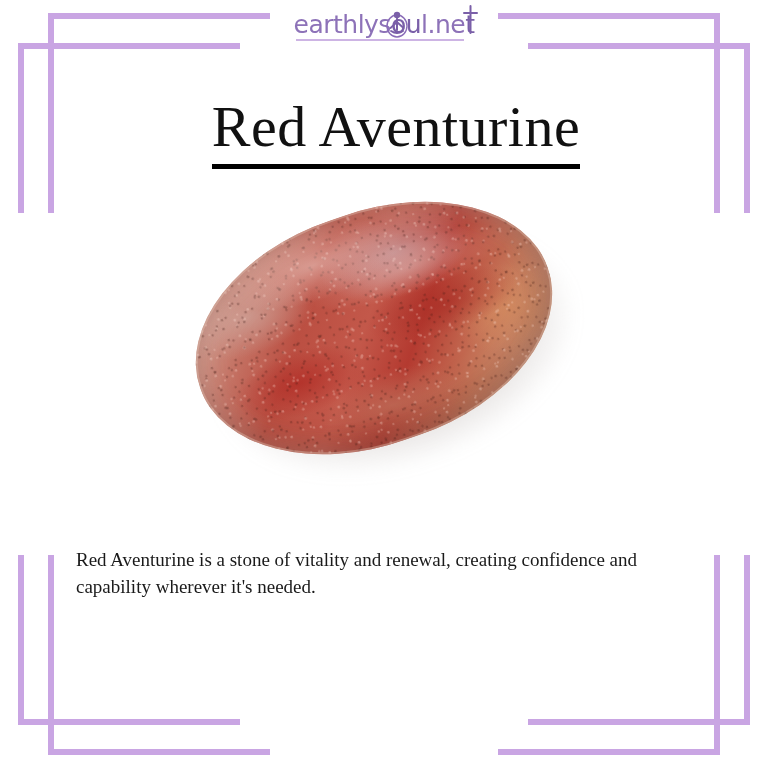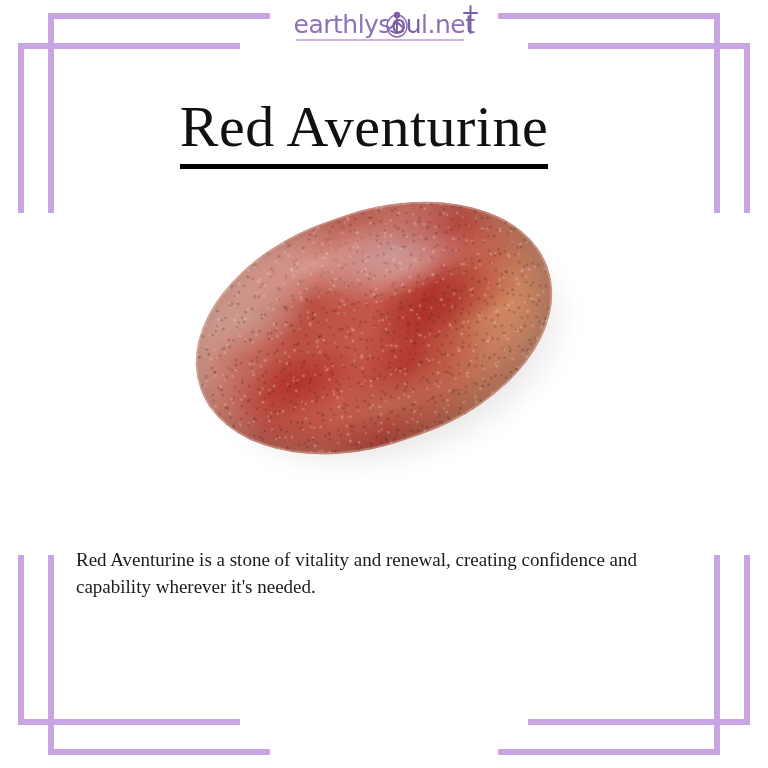--- a/index.html
+++ b/index.html
@@ -80,20 +80,21 @@
     pointer-events: none;
   }
 
   
   .title-wrap {
     position: absolute;
     left: 0;
     top: 58px;
     width: 728px;
     text-align: center;
+    padding-left: 32px;
   }
   .title {
     display: inline-block;
     font-family: "Liberation Serif", serif;
     font-size: 58px;
     font-weight: 400;
     color: #111111;
     letter-spacing: 0.5px;
     line-height: 1.05;
     padding-bottom: 6px;

